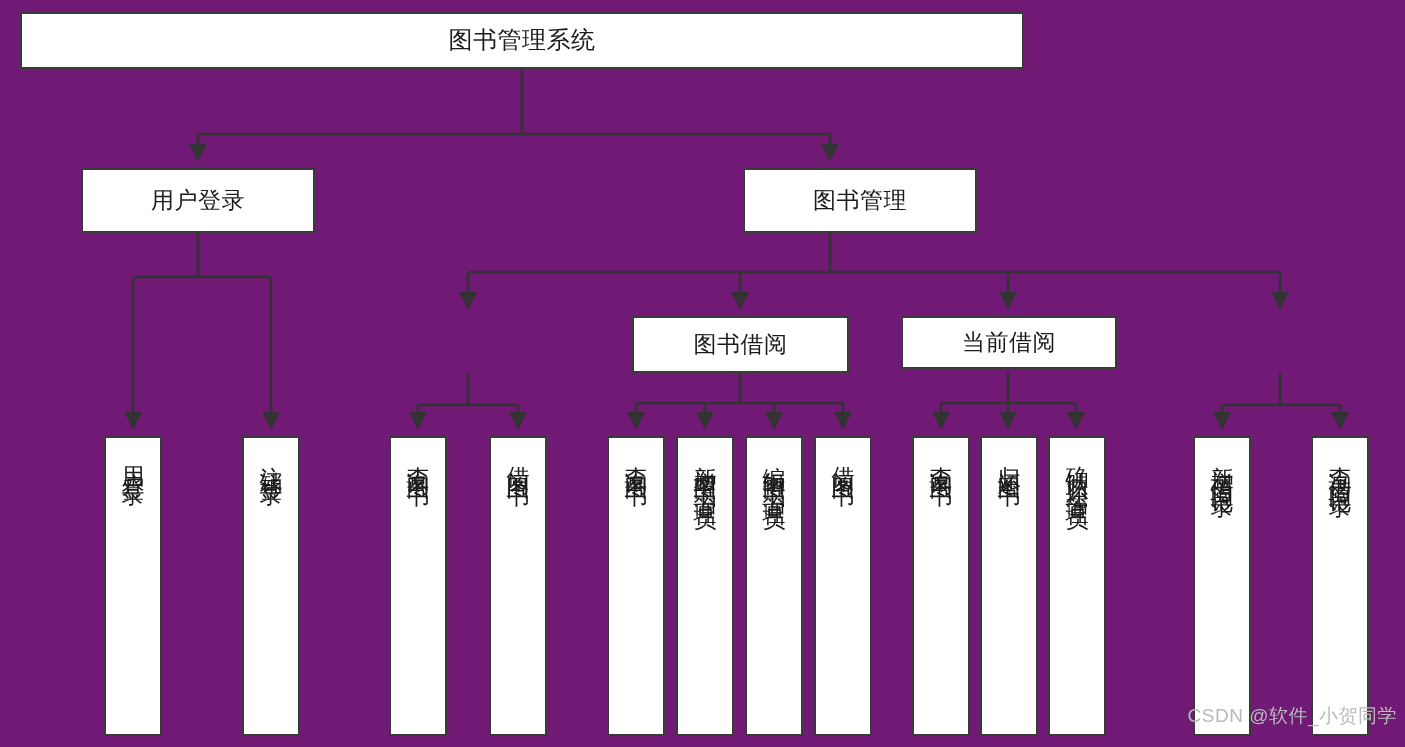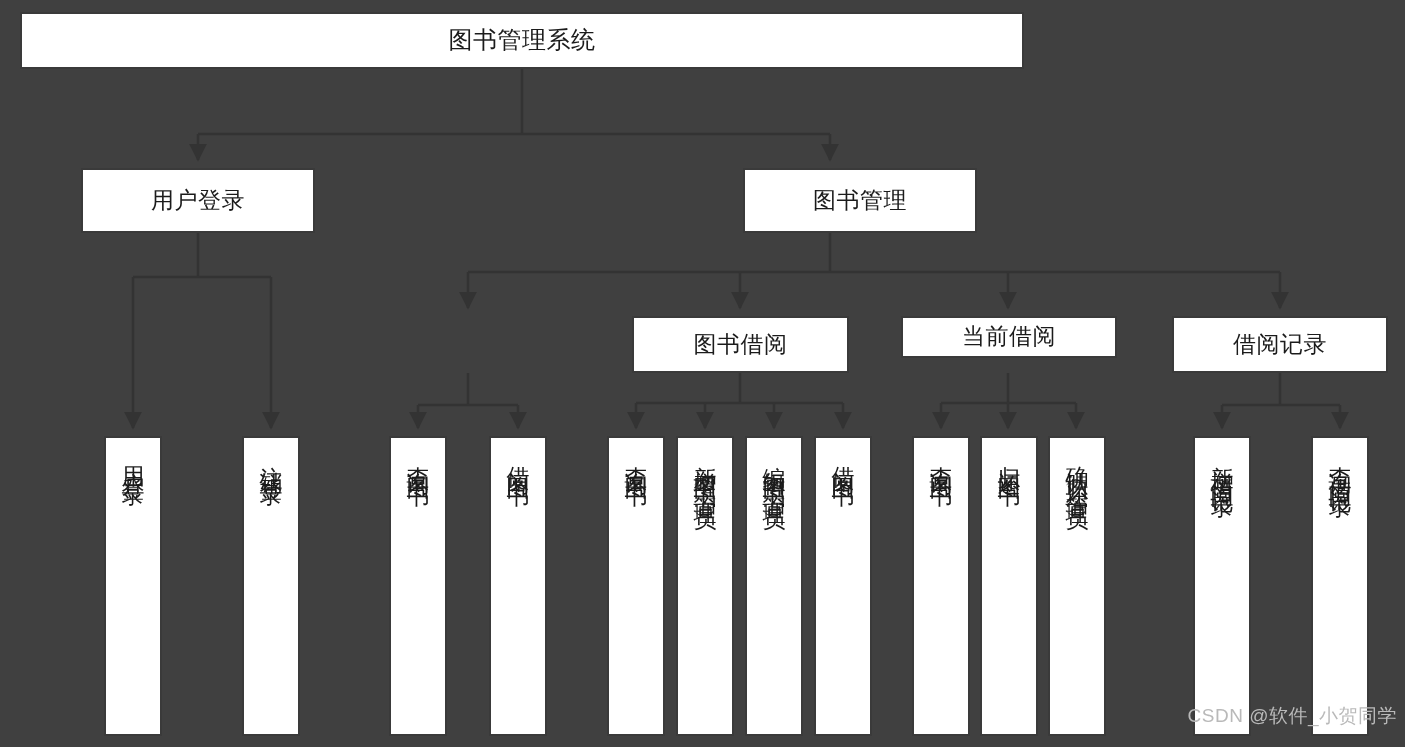--- a/index.html
+++ b/index.html
@@ -7,21 +7,21 @@
     padding: 0;
     background: #ffffff;
   }
   body {
     font-family: "Liberation Sans", "DejaVu Sans", sans-serif;
   }
   #canvas {
     position: relative;
     width: 1405px;
     height: 747px;
-    background: #404040;
+    background: #701a75;
     overflow: hidden;
   }
   #edges {
     position: absolute;
     left: 0; top: 0;
     width: 1405px;
     height: 747px;
   }
   .node {
     position: absolute;
@@ -128,25 +128,22 @@
   <div class="node" style="left:81px; top:168px; width:234px; height:65px;">
     <span class="label">用户登录</span>
   </div>
   <div class="node" style="left:711px; top:168px; width:234px; height:65px;margin-left:32px;">
     <span class="label">图书管理</span>
   </div>
 
   <div class="node" style="left:632px; top:316px; width:217px; height:57px;justify-content:center;">
     <span class="label">图书借阅</span>
   </div>
-  <div class="node" style="left:901px; top:316px; width:216px; height:42px;">
+  <div class="node" style="left:901px; top:316px; width:216px; height:53px;">
     <span class="label">当前借阅</span>
-  </div>
-  <div class="node" style="left:1172px; top:316px; width:216px; height:57px;">
-    <span class="label">借阅记录</span>
   </div>
 
   <div class="node vertical" style="left:104px; top:436px; width:58px; height:300px;">
     <span class="label">用户登录</span>
   </div>
   <div class="node vertical" style="left:242px; top:436px; width:58px; height:300px;">
     <span class="label">注销登录</span>
   </div>
 
   <div class="node vertical" style="left:389px; top:436px; width:58px; height:300px;">

